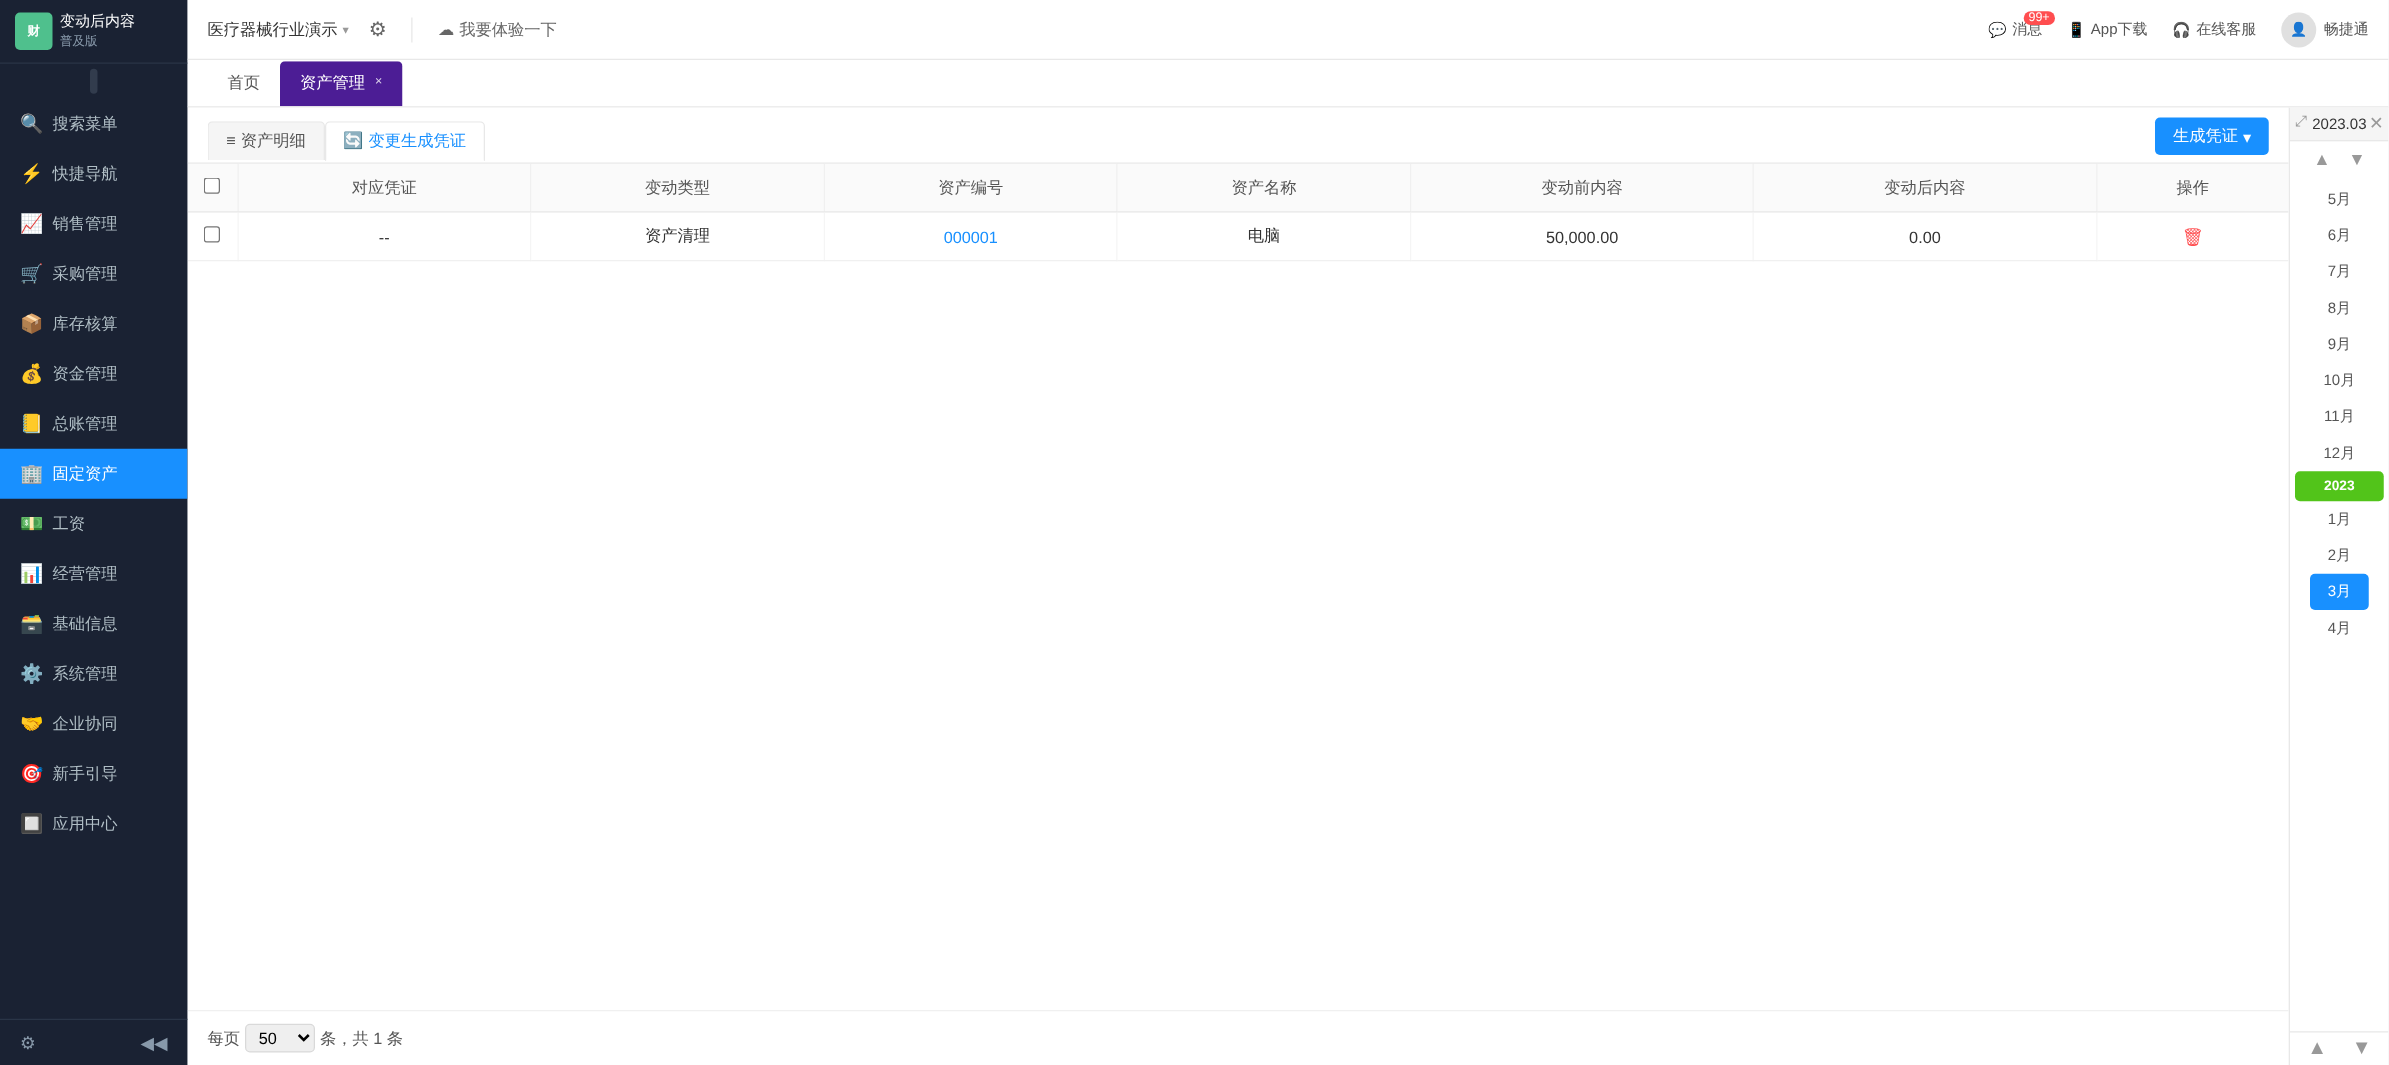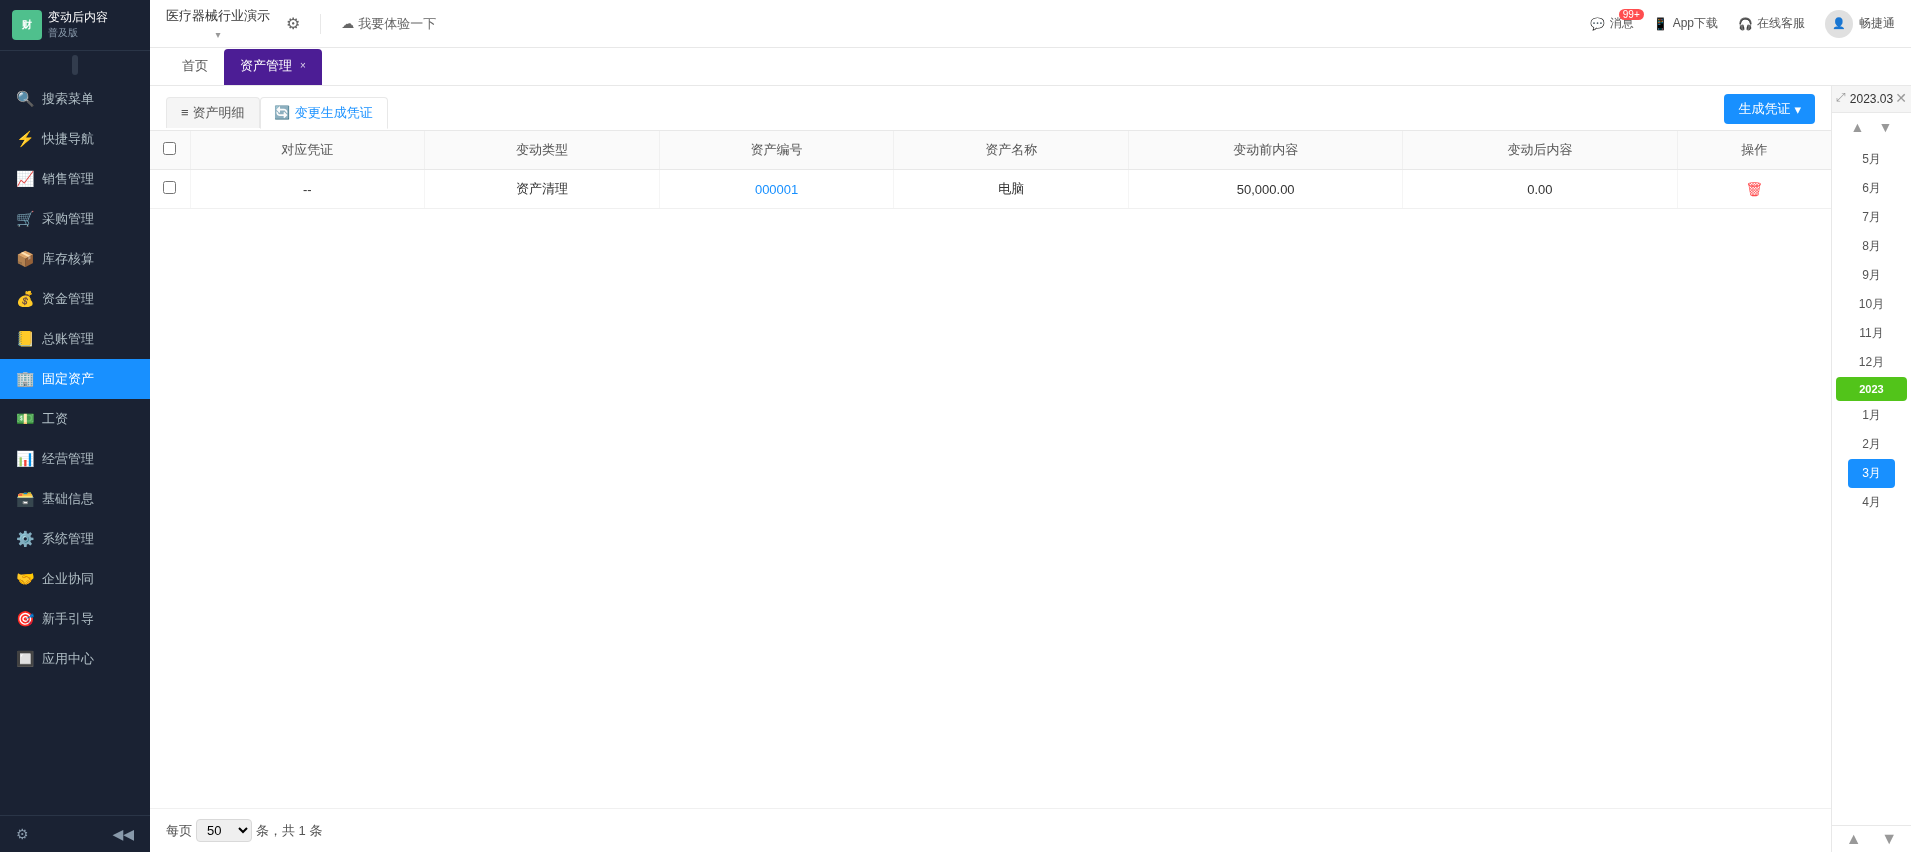--- a/index.html
+++ b/index.html
@@ -65,21 +65,21 @@
       height: 48px;
       display: flex;
       align-items: center;
       padding: 0 16px;
       border-bottom: 1px solid #e8e8e8;
       gap: 12px;
       flex-shrink: 0;
     }
     .topbar-company {
       display: flex; align-items: center; gap: 4px;
-      font-size: 13px; color: #333; cursor: pointer; flex-direction: column;
+      font-size: 13px; color: #333; cursor: pointer;
     }
     .topbar-company .chevron { color: #999; font-size: 10px; }
     .topbar-gear { color: #666; cursor: pointer; font-size: 16px; margin-left: 4px; }
     .topbar-divider { width: 1px; height: 20px; background: #e8e8e8; margin: 0 8px; }
     .topbar-feedback {
       display: flex; align-items: center; gap: 4px;
       color: #666; font-size: 13px; cursor: pointer;
     }
     .topbar-right {
       margin-left: auto;

